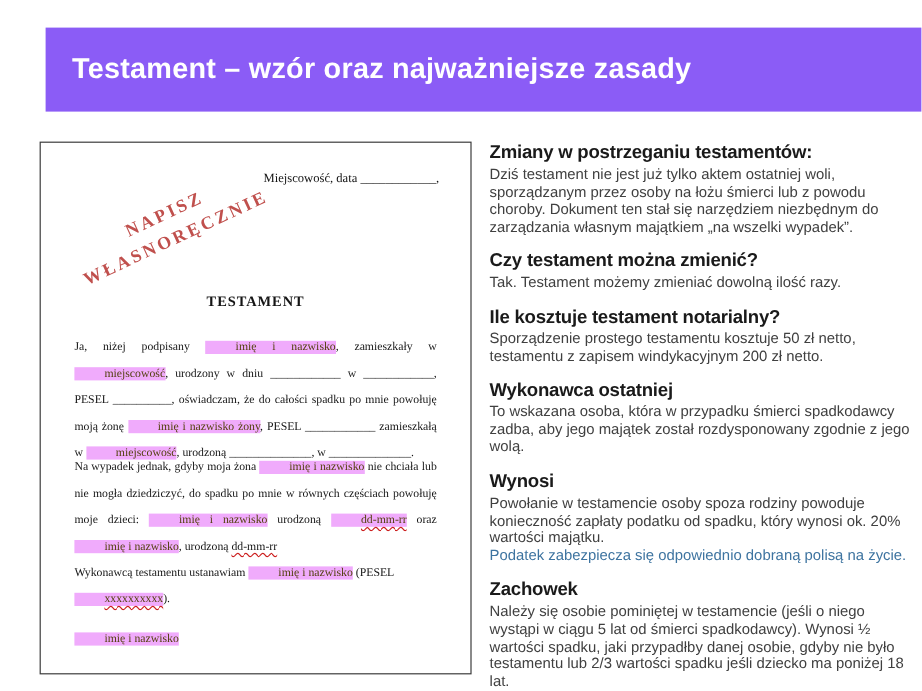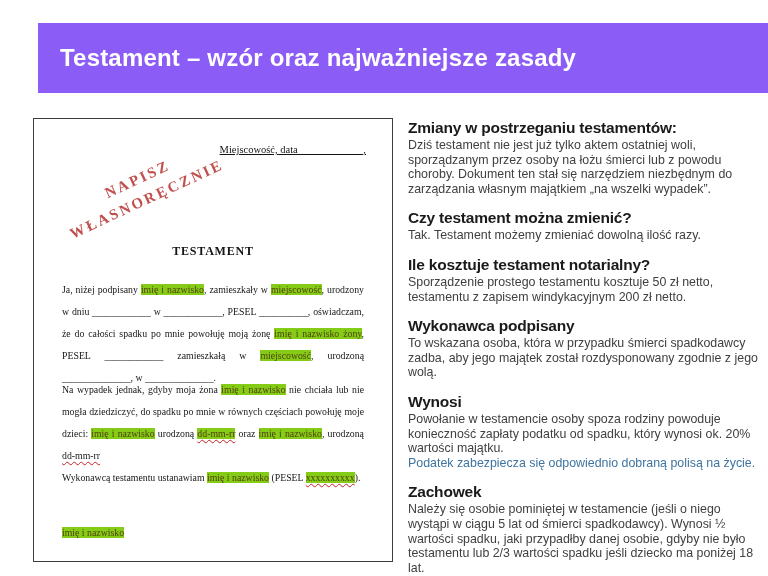--- a/index.html
+++ b/index.html
@@ -15,40 +15,40 @@
   .title-bar h1{
     margin:0 0 0 22px;color:#ffffff;font-size:24px;font-weight:bold;
     letter-spacing:.2px;font-family:"Liberation Sans",sans-serif;
   }
   
   .doc{
     position:absolute;left:33px;top:118px;width:360px;height:444px;
     background:#ffffff;border:1px solid #3c3c3c;box-sizing:border-box;
     font-family:"Liberation Serif",serif;color:#151515;
   }
-  .doc-date{position:absolute;top:25px;right:26px;font-size:10.5px;text-decoration:underline;}
+  .doc-date{position:absolute;top:25px;right:26px;font-size:10.5px;}
   .stamp{
     position:absolute;top:48px;left:18px;width:180px;text-align:center;
     transform:rotate(-25deg);color:#C0504D;font-weight:600;
     font-family:"Liberation Serif",serif;letter-spacing:2.5px;
     font-size:15px;line-height:22px;
   }
   .doc-heading{
     position:absolute;top:125px;left:0;right:0;text-align:center;
     font-weight:bold;font-size:12px;letter-spacing:.8px;
   }
   .doc-par{
     position:absolute;left:28px;right:28px;text-align:justify;
     font-size:9.8px;line-height:22px;
   }
   .p1{top:160px;}
   .p2{top:260px;}
   .p3{top:348px;text-align:left;}
   .doc-signature{position:absolute;left:28px;top:408px;font-size:9.8px;}
-  .hl{background:#84cc16;color:#53400e;}
+  .hl{background:#f0abfc;color:#53400e;padding-left:25px;}
   .sq{
     text-decoration-line:underline;text-decoration-style:wavy;
     text-decoration-color:#cc1f1f;text-decoration-thickness:1px;
     text-underline-offset:2px;
   }
   
   .info{position:absolute;left:408px;top:119px;width:352px;}
   .section{margin:0 0 13px 0;}
   .section h2{
     margin:0 0 1px 0;font-size:15.5px;font-weight:bold;color:#1a1a1a;
@@ -91,21 +91,21 @@
       <h2>Czy testament można zmienić?</h2>
       <p>Tak. Testament możemy zmieniać dowolną ilość razy.</p>
     </div>
 
     <div class="section">
       <h2>Ile kosztuje testament notarialny?</h2>
       <p>Sporządzenie prostego testamentu kosztuje 50 zł netto, testamentu z zapisem windykacyjnym  200 zł netto.</p>
     </div>
 
     <div class="section">
-      <h2>Wykonawca podpisany</h2>
+      <h2>Wykonawca ostatniej</h2>
       <p>To wskazana osoba, która w przypadku śmierci spadkodawcy zadba, aby jego majątek został rozdysponowany zgodnie z jego wolą.</p>
     </div>
 
     <div class="section">
       <h2>Wynosi</h2>
       <p>Powołanie w testamencie osoby spoza rodziny powoduje konieczność zapłaty podatku od spadku, który wynosi ok. 20% wartości majątku.</p>
       <p class="note">Podatek zabezpiecza się odpowiednio dobraną polisą na życie.</p>
     </div>
 
     <div class="section">

